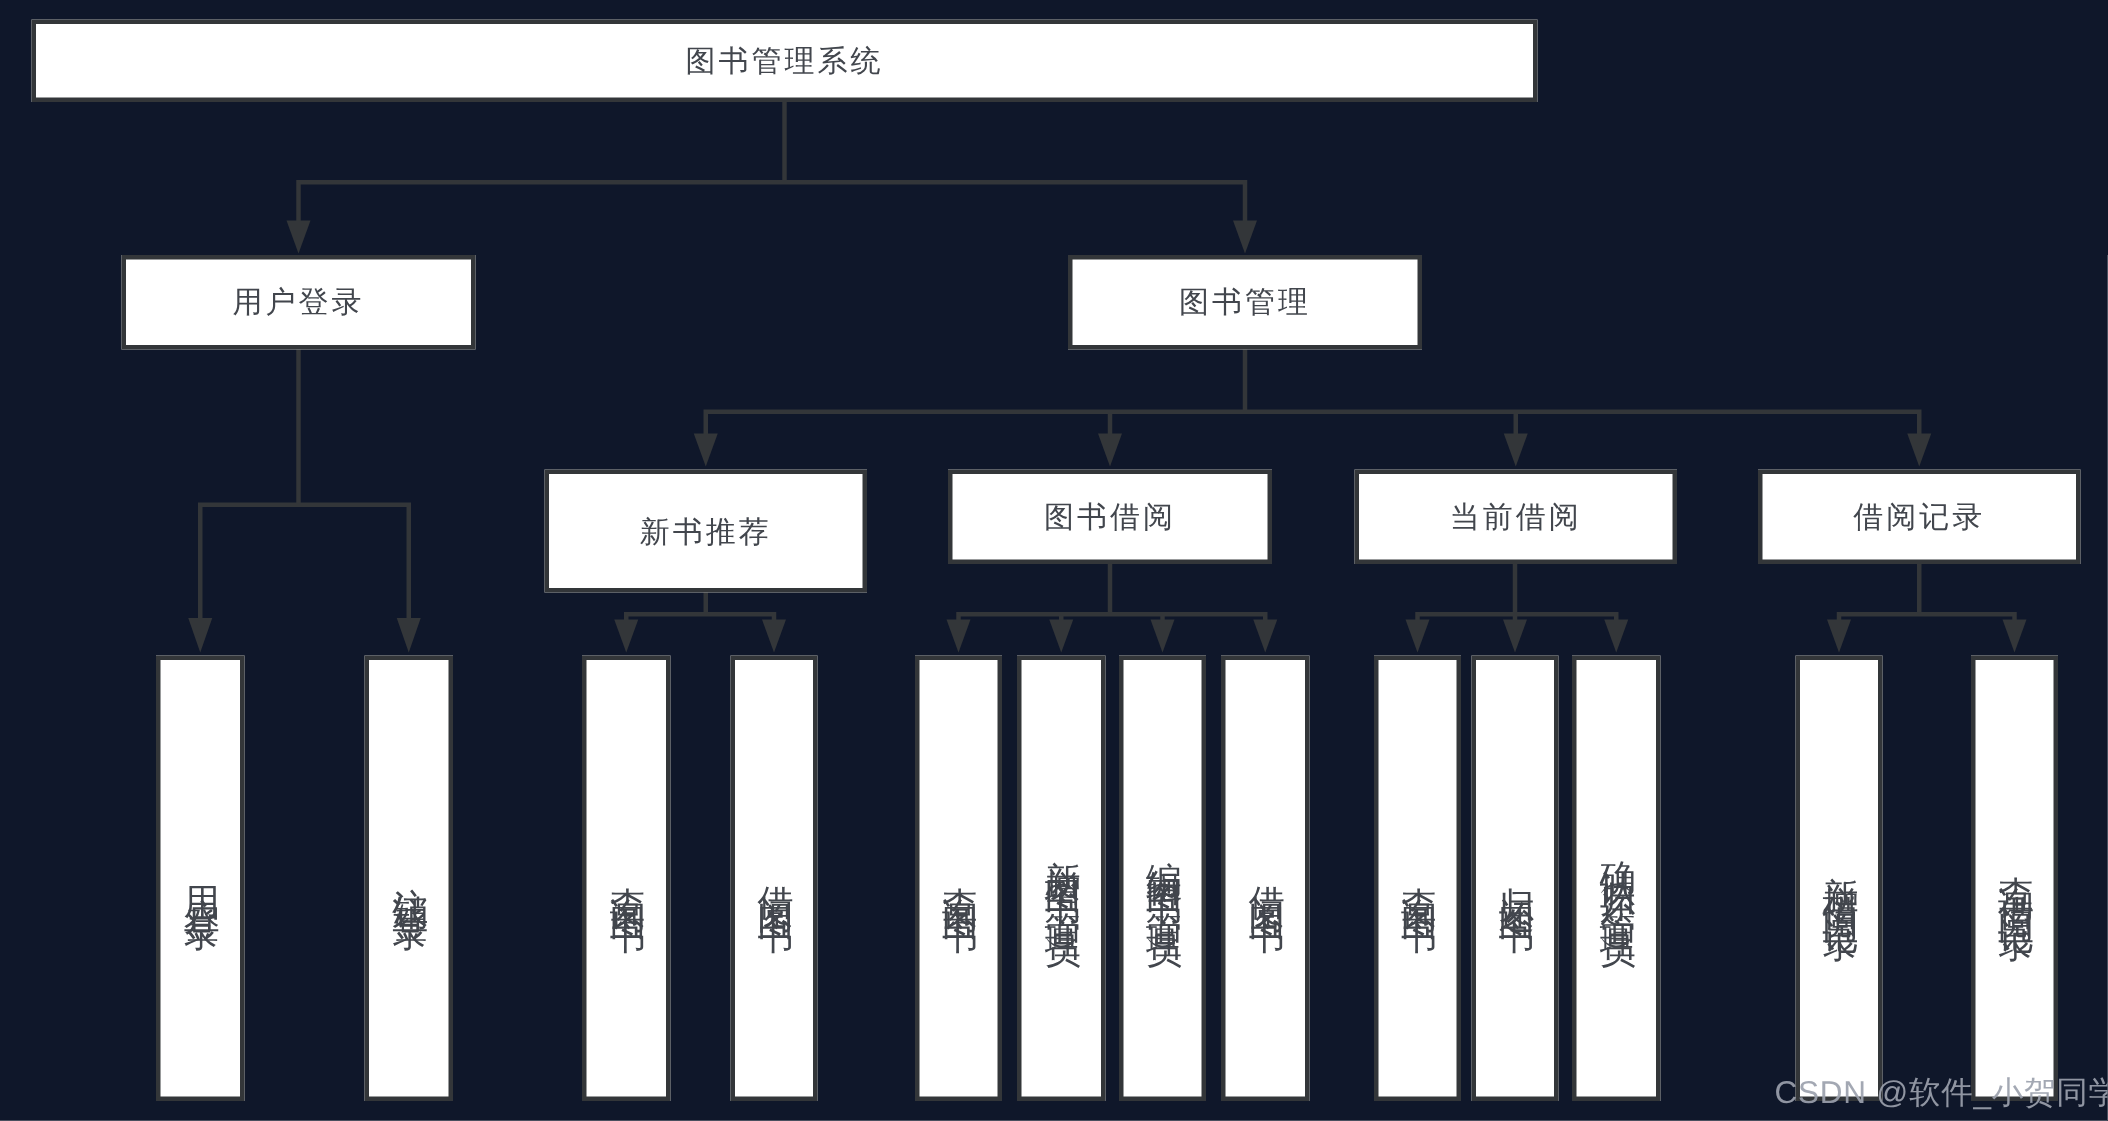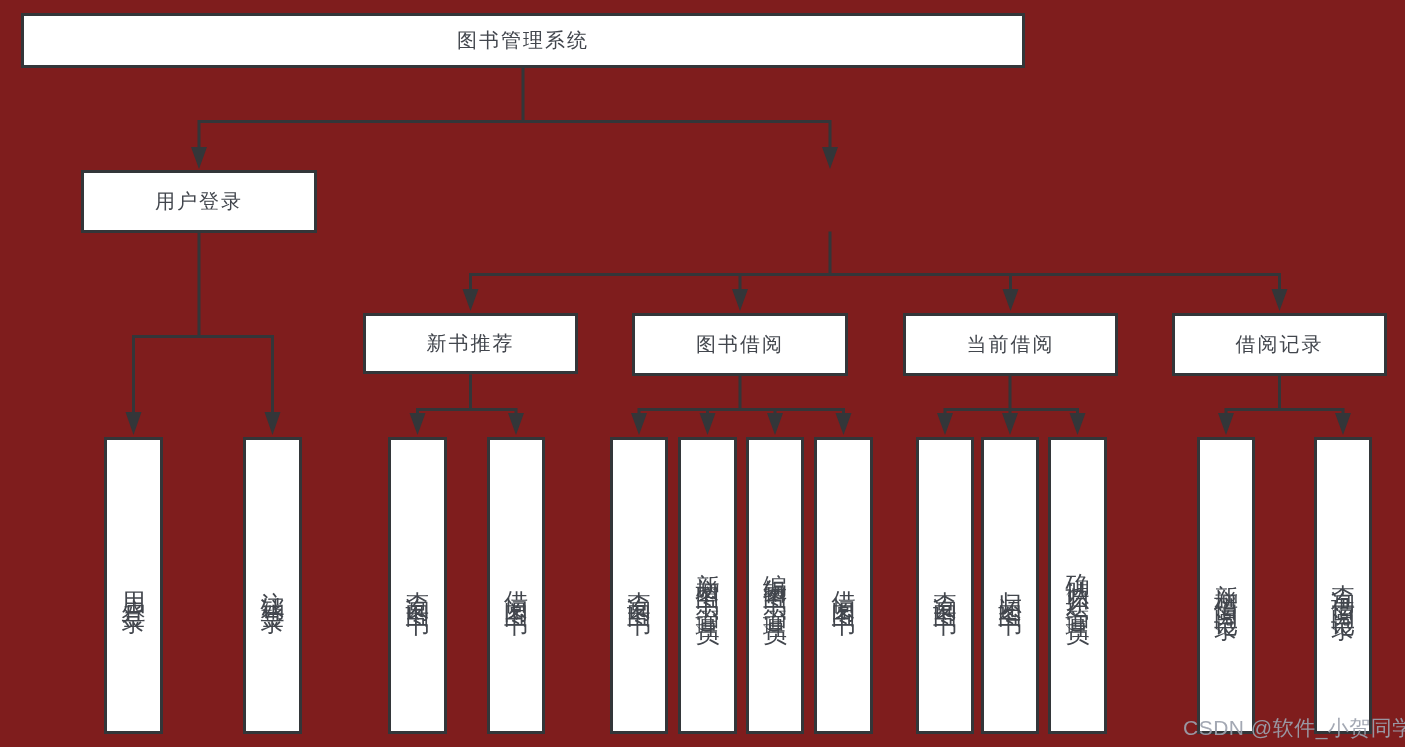--- a/index.html
+++ b/index.html
@@ -4,21 +4,21 @@
 <style>
   html, body { margin: 0; padding: 0; }
   body {
     font-family: "Liberation Sans", "DejaVu Sans", sans-serif;
     background: #ffffff;
   }
   .canvas {
     position: relative;
     width: 1405px;
     height: 747px;
-    background: #7f1d1d;
+    background: #0f172a;
     overflow: hidden;
   }
   .connectors {
     position: absolute;
     left: 0; top: 0;
     width: 1405px;
     height: 747px;
     pointer-events: none;
   }
   .node {
@@ -99,22 +99,25 @@
     </g>
   </svg>
 
   <div class="node lvl-h" style="left:21px; top:13px; width:1004px; height:55px;">
     <span>图书管理系统</span>
   </div>
 
   <div class="node lvl-h" style="left:81px; top:170px; width:236px; height:63px;">
     <span>用户登录</span>
   </div>
+  <div class="node lvl-h" style="left:712px; top:170px; width:236px; height:63px;">
+    <span>图书管理</span>
+  </div>
 
-  <div class="node lvl-h" style="left:363px; top:313px; width:215px; height:61px;">
+  <div class="node lvl-h" style="left:363px; top:313px; width:215px; height:82px;">
     <span>新书推荐</span>
   </div>
   <div class="node lvl-h" style="left:903px; top:313px; width:215px; height:63px;">
     <span>当前借阅</span>
   </div>
   <div class="node lvl-h" style="left:632px; top:313px; width:216px; height:63px;">
     <span>图书借阅</span>
   </div>
   <div class="node lvl-h" style="left:1172px; top:313px; width:215px; height:63px;">
     <span>借阅记录</span>

